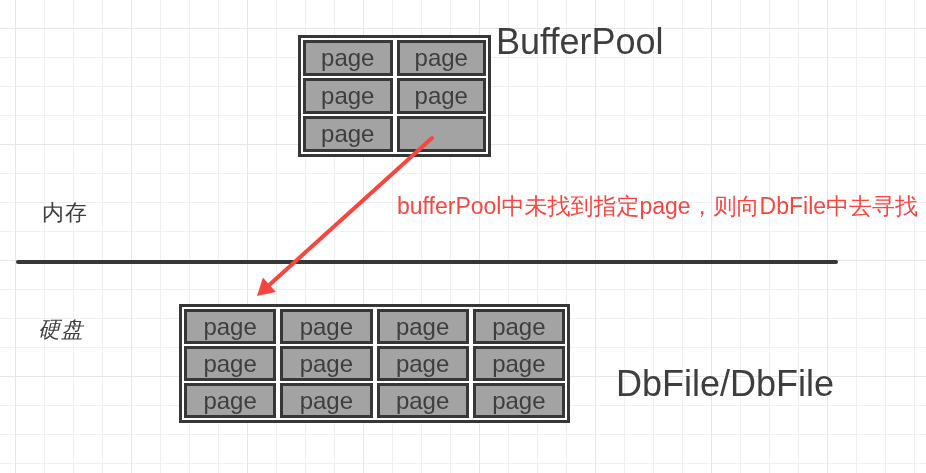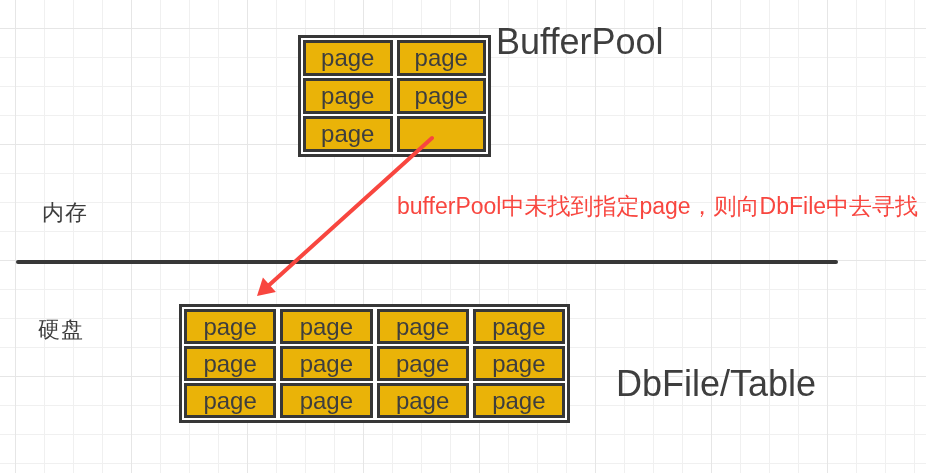--- a/index.html
+++ b/index.html
@@ -26,39 +26,39 @@
       linear-gradient(to bottom, var(--grid-minor) 1px, transparent 1px);
     background-size:116px 116px,116px 116px,29px 29px,29px 29px;
     background-position:15px 28px;
     overflow:hidden;
   }
   .section-label{
     position:absolute;font-size:22px;color:var(--text);line-height:1.25;
     letter-spacing:1px;white-space:nowrap;margin-top:12px;
   }
   .memory-label{left:42px;top:187px;}
-  .disk-label{left:38px;top:304px;}
+  .disk-label{left:38px;top:304px;font-style:italic;}
   .divider{
     position:absolute;left:16px;top:260px;width:822px;height:4px;
     background:var(--ink);border-radius:2px;
   }
   .shape-table{
     position:absolute;border:3px solid var(--ink);background:#fff;
     display:grid;padding:2px;gap:2px 4px;
   }
   .buffer-pool-table{
     left:298px;top:35px;width:193px;height:122px;
     grid-template-columns:repeat(2,1fr);
   }
   .db-file-table{
     left:179px;top:304px;width:391px;height:119px;
     grid-template-columns:repeat(4,1fr);
   }
   .cell{
-    border:3px solid var(--ink);background:#eab308;
+    border:3px solid var(--ink);background:#a3a3a3;
     display:flex;align-items:center;justify-content:center;
     font-size:24px;color:var(--text);line-height:1;overflow:hidden;
   }
   .shape-title{
     position:absolute;font-size:36px;color:var(--text);line-height:1.15;
     white-space:nowrap;
   }
   .buffer-pool-title{left:496px;top:21px;}
   .db-file-title{left:616px;top:363px;}
   .annotation{
@@ -102,20 +102,20 @@
       <div class="cell">page</div>
       <div class="cell">page</div>
       <div class="cell">page</div>
       <div class="cell">page</div>
       <div class="cell">page</div>
       <div class="cell">page</div>
       <div class="cell">page</div>
       <div class="cell">page</div>
     </div>
 
-  <div class="shape-title db-file-title">DbFile/Table</div>
+  <div class="shape-title db-file-title">DbFile/DbFile</div>
 
   <svg class="arrow-overlay" viewBox="0 0 926 473" aria-hidden="true">
     <line x1="432" y1="138" x2="267" y2="287" stroke="var(--red)" stroke-width="4" stroke-linecap="round"></line>
     <polygon points="257,296 262.9,277.6 275.9,292.0" fill="var(--red)"></polygon>
   </svg>
 
 </div>
 
 </body></html>

